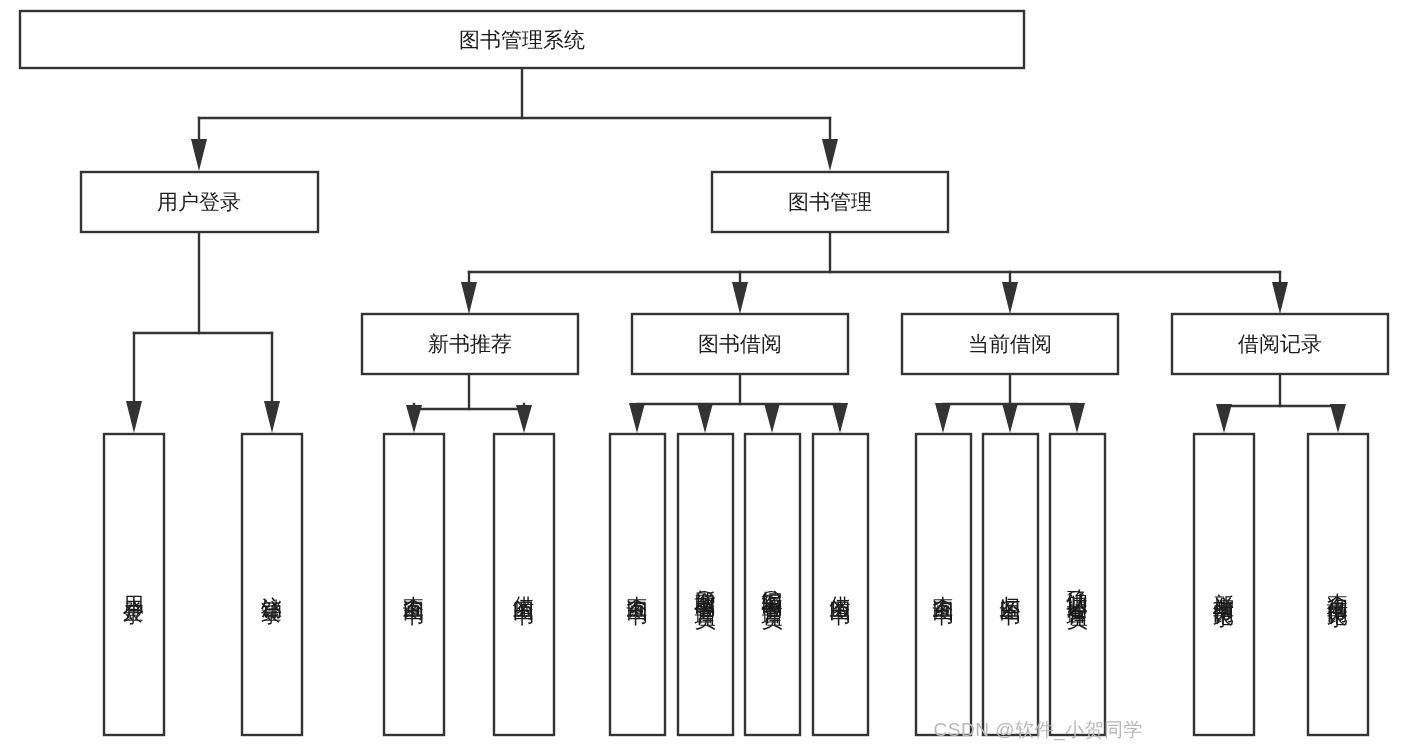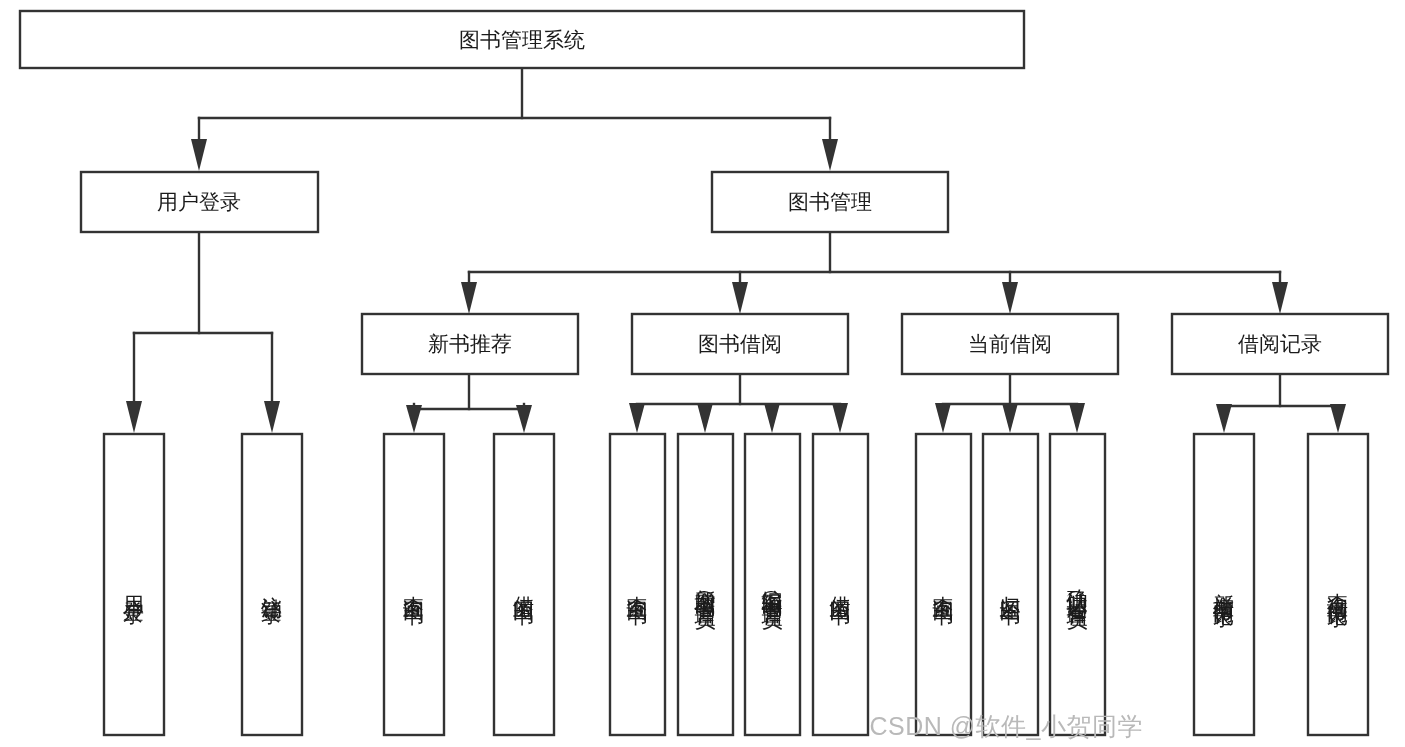--- a/index.html
+++ b/index.html
@@ -64,21 +64,21 @@
     display: flex;
     align-items: center;
     justify-content: center;
     pointer-events: none;
   }
   .watermark {
     position: absolute;
     right: 8px;
     bottom: 4px;
     font-family: "Liberation Sans", "DejaVu Sans", sans-serif;
-    font-size: 25px;
+    font-size: 19px;
     color: #b9b9b9;
     letter-spacing: 0.5px;
     white-space: nowrap;
   }
 </style>
 </head>
 <body>
 
 <div id="diagram-root">
 

